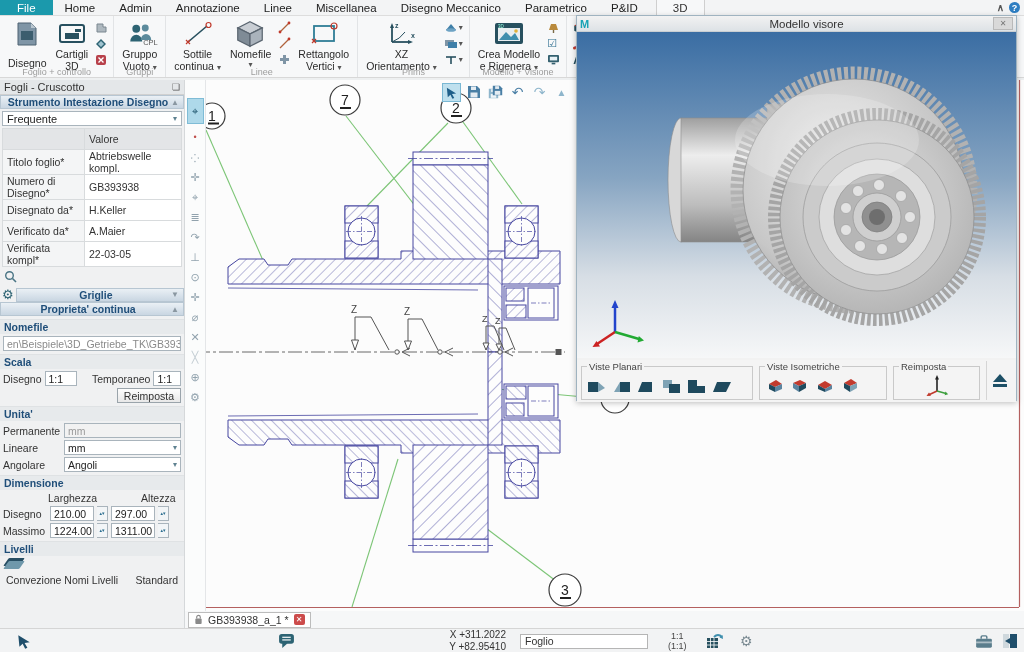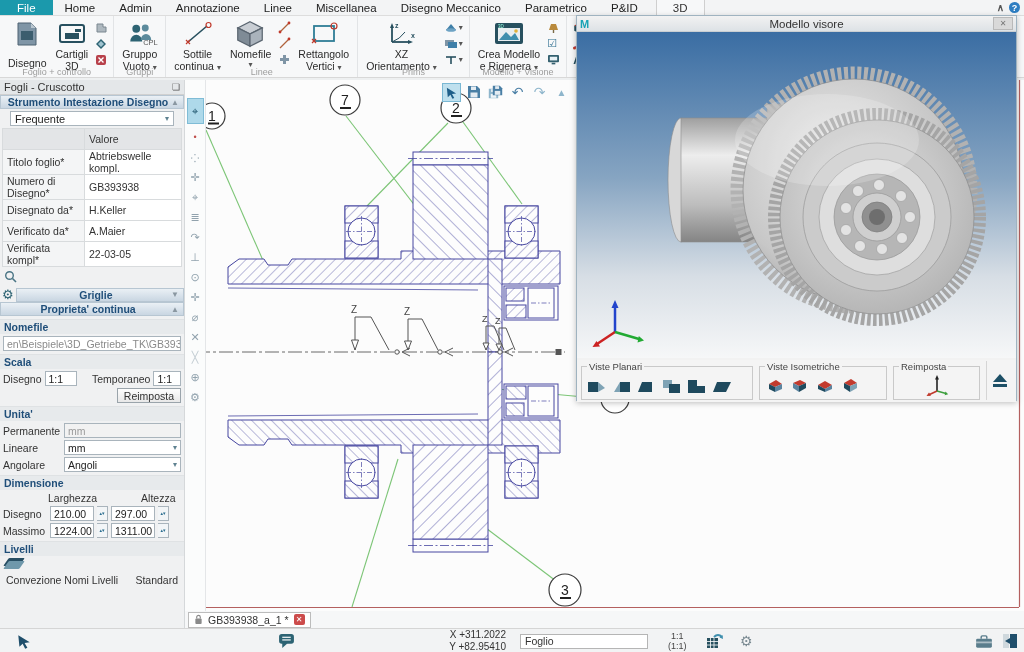--- a/index.html
+++ b/index.html
@@ -41,21 +41,21 @@
   
   .panel { position:absolute; left:0; top:80px; width:185px; height:548px; background:#f0f1f2;
     border-right:1px solid #d5d8da; }
   .panel-title { height:15px; background:#e4e7e9; border-bottom:1px solid #d0d0d0; display:flex;
     align-items:center; padding:0 4px; font-size:11px; color:#333; }
   .panel-title .pin { margin-left:auto; color:#555; font-size:9px; }
   .sec-head { height:14px; background:linear-gradient(#eaf0f5,#c9d6e2); border:1px solid #b7c6d2;
     display:flex; align-items:center; padding:0 4px; font-weight:bold; color:#1f4e79; font-size:10.5px; }
   .sec-head .mid { flex:1; text-align:center; }
   .sec-head .arr { color:#8a97a1; font-size:8px; }
-  .dropdown { margin:2px 10px; height:15px; background:#fff; border:1px solid #a9b4bc; display:flex;
+  .dropdown { margin:2px 2px; height:15px; background:#fff; border:1px solid #a9b4bc; display:flex;
     align-items:center; padding:0 4px; font-size:11px; color:#222; }
   .dropdown .dd { margin-left:auto; color:#5f8291; }
   table.hdr { border-collapse:collapse; margin:2px 2px 0 2px; width:180px; font-size:10.5px; }
   table.hdr td, table.hdr th { border:1px solid #d8dbdd; height:21px; padding:0 4px; text-align:left;
     font-weight:normal; }
   table.hdr th { background:#e3e5e7; }
   table.hdr td.lbl { background:#f4f5f6; width:82px; }
   table.hdr td.val { background:#fff; }
   .search-row { height:18px; display:flex; align-items:center; padding:1px 4px; }
   .griglie-row { display:flex; align-items:center; margin-top:2px; }

